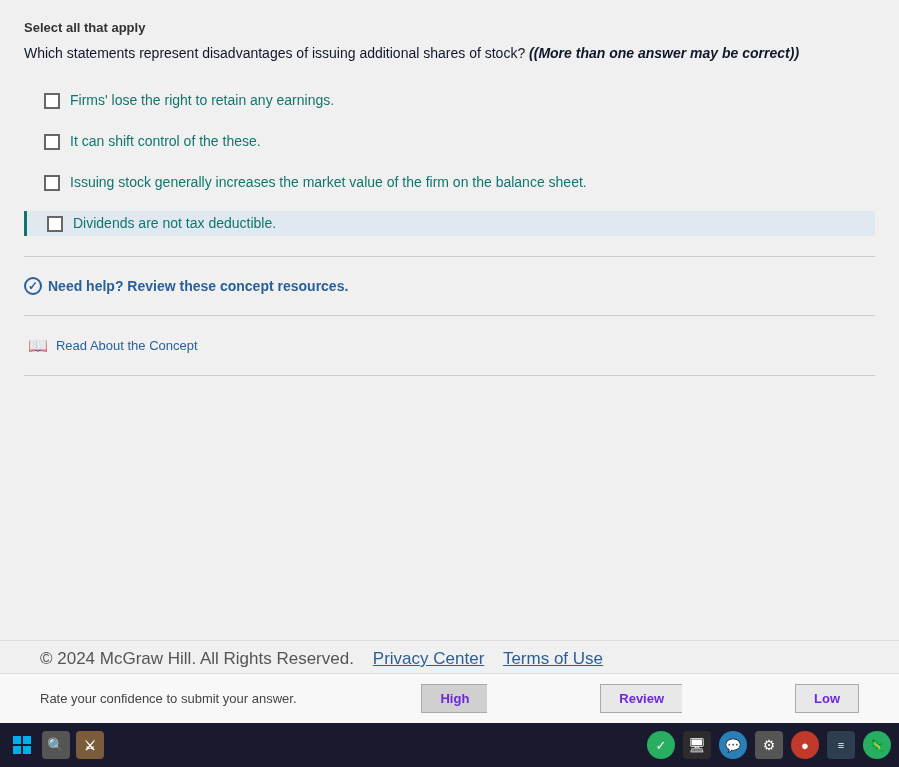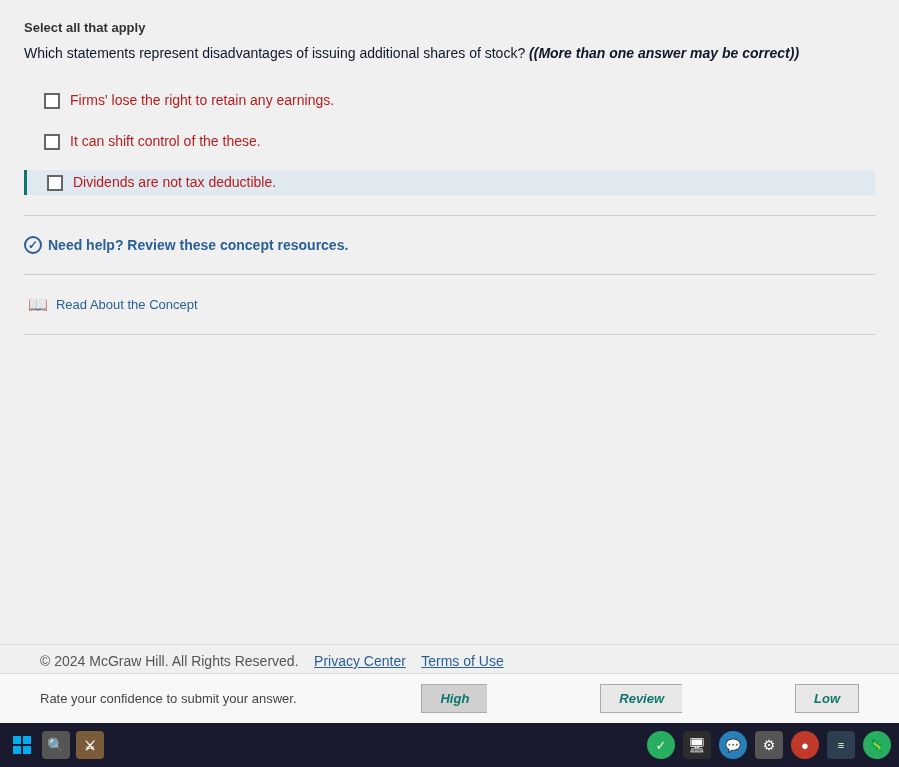--- a/index.html
+++ b/index.html
@@ -42,21 +42,21 @@
     .answer-options {
       margin-left: 20px;
       margin-bottom: 20px;
     }
 
     .answer-option {
       display: flex;
       align-items: flex-start;
       margin-bottom: 16px;
       font-size: 14px;
-      color: #b91c1c;
+      color: #0f766e;
       cursor: pointer;
       padding: 4px 0;
     }
 
     .answer-option.highlighted {
       background: #e0e8f0;
       margin-left: -20px;
       padding-left: 20px;
       padding-right: 20px;
       border-left: 3px solid #0f766e;
@@ -137,22 +137,21 @@
       margin-right: 12px;
     }
 
     .confidence-btn {
       padding: 6px 18px;
       font-size: 13px;
       font-weight: 600;
       border: 1px solid #aaa;
       background: #e8e8e8;
       cursor: pointer;
-      color: #0f766e;
-      font-style: italic;
+      color: #6d28d9;
     }
 
     .confidence-btn.high {
       background: #d0d0d0;
       border-right: none;
     }
 
     .confidence-btn.medium {
       background: #e8e8e8;
       border-right: none;
@@ -247,20 +246,24 @@
       <div class="answer-option">
         <span class="checkbox"></span>
         <span>Firms' lose the right to retain any earnings.</span>
       </div>
 
       <div class="answer-option">
         <span class="checkbox"></span>
         <span>It can shift control of the these.</span>
       </div>
 
+      <div class="answer-option">
+        <span class="checkbox"></span>
+        <span>Issuing stock generally increases the market value of the firm on the balance sheet.</span>
+      </div>
 
       <div class="answer-option highlighted">
         <span class="checkbox"></span>
         <span>Dividends are not tax deductible.</span>
       </div>
 
     </div>
 
     <hr class="divider">
 
@@ -275,21 +278,21 @@
       <div class="read-concept">
         <span class="book-icon">📖</span>
         <span>Read About the Concept</span>
       </div>
 
       <hr class="divider">
     </div>
   </div>
 
   <div style="background:#f0f0f0; padding: 8px 40px 4px 40px; border-top: 1px solid #ddd;">
-    <div class="footer-copyright" style="padding: 0; border: none; background: none; text-align: left; font-size:14px; color:#555;">
+    <div class="footer-copyright" style="padding: 0; border: none; background: none; text-align: left; font-size:17px; color:#555;">
       <span>© 2024 McGraw Hill. All Rights Reserved.</span>
       &nbsp;&nbsp;
       <a>Privacy Center</a>
       &nbsp;&nbsp;
       <a>Terms of Use</a>
     </div>
   </div>
 
   <div class="bottom-bar">
     <span class="confidence-label">Rate your confidence to submit your answer.</span>

